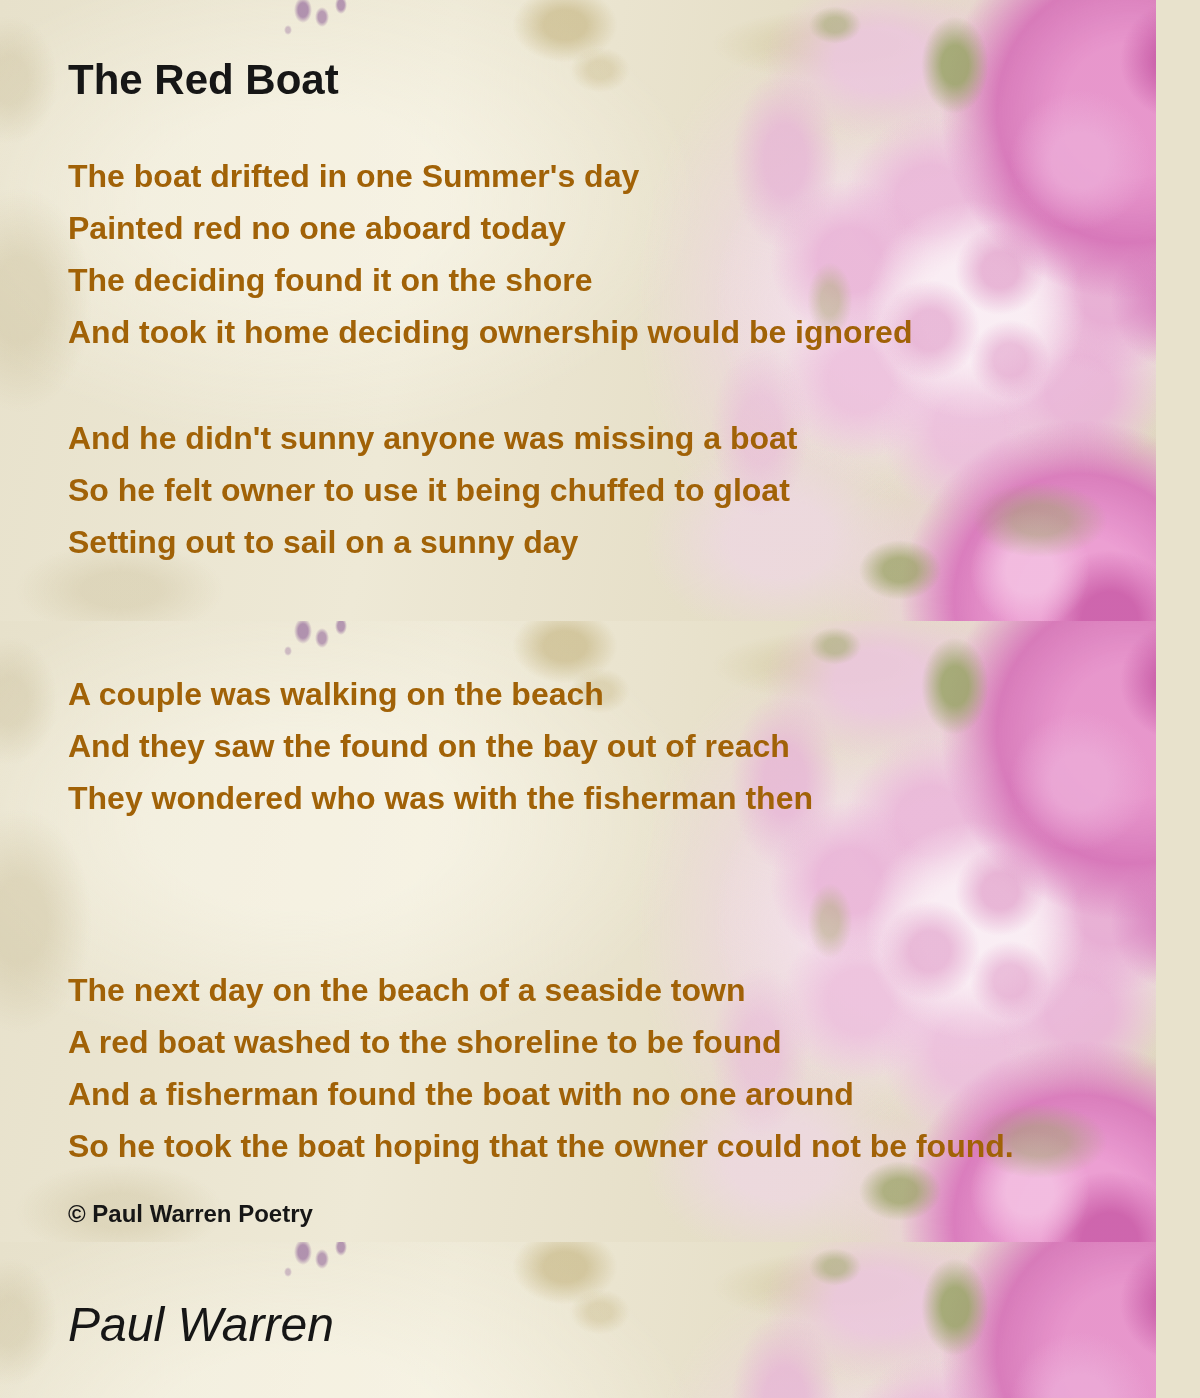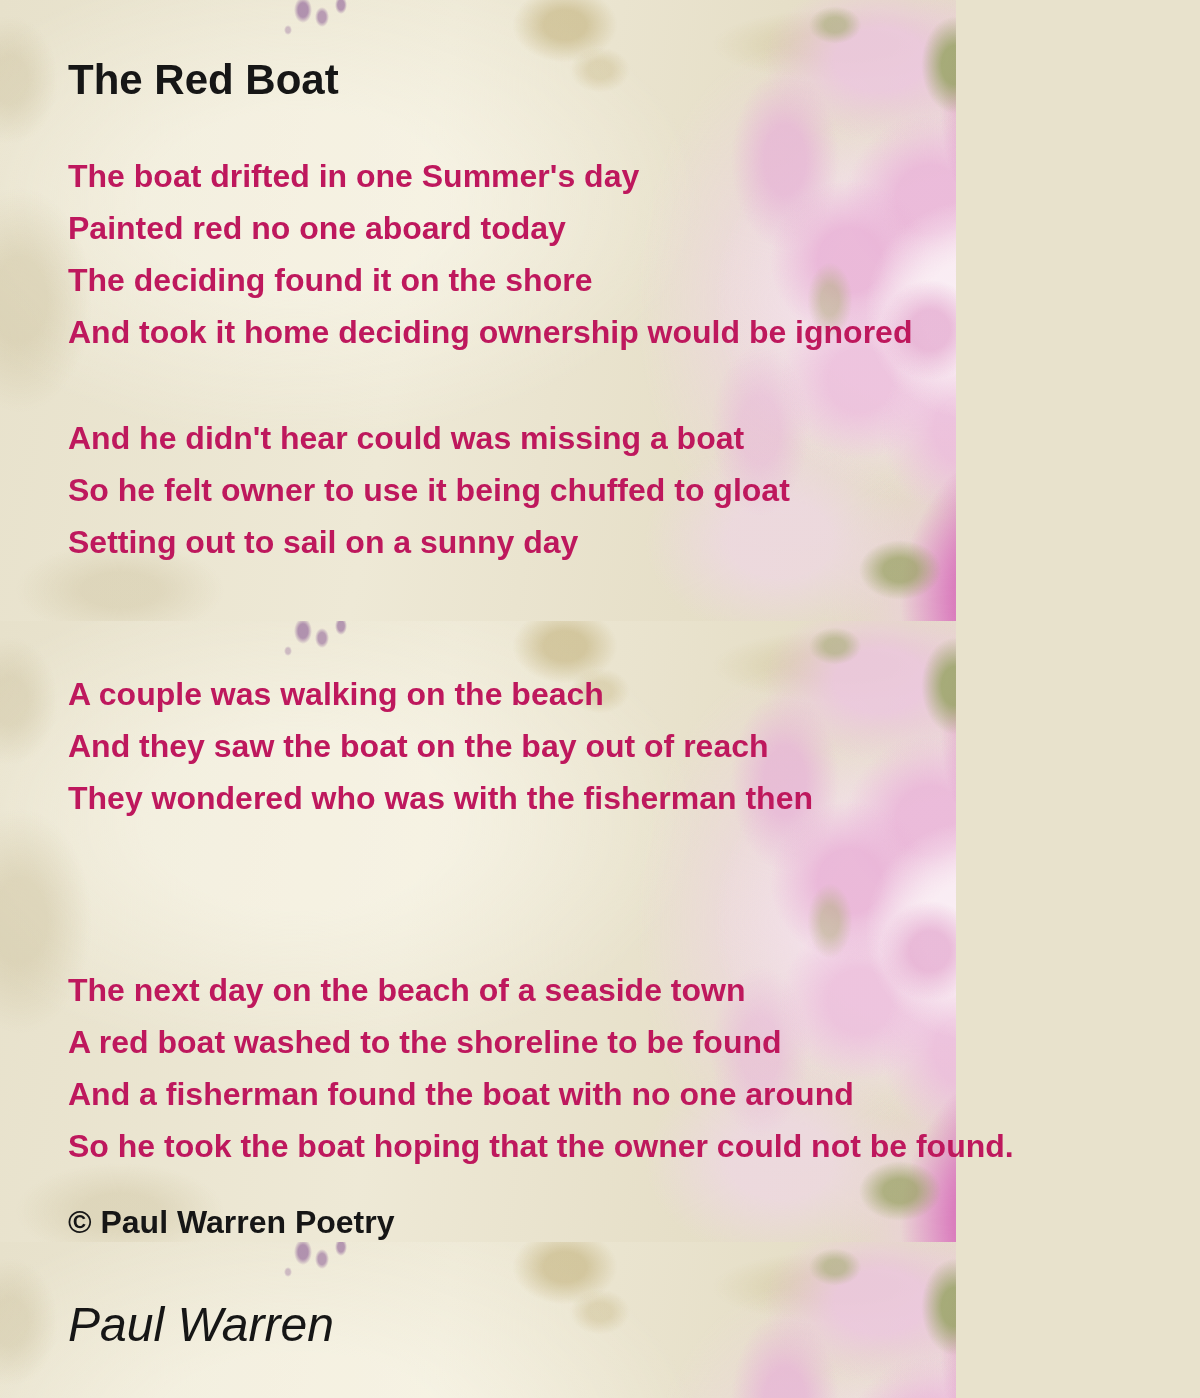--- a/index.html
+++ b/index.html
@@ -7,21 +7,21 @@
     width: 1200px;
     height: 1398px;
     position: relative;
     overflow: hidden;
     font-family: "Liberation Sans", sans-serif;
     background: #e8e2cc;
   }
   .page {
     position: absolute;
     inset: 0;
-    width: 956px;
+    width: 1156px;
     height: 1398px;
   }
   
   .bg {
     position: absolute;
     inset: 0;
     background-repeat: repeat-y;
     background-size: 1200px 621px;
     background-image:
       
@@ -88,33 +88,32 @@
     font-weight: bold;
     line-height: 60px;
     margin: 0;
   }
   .stanza { position: absolute; left: 68px; }
   .stanza .line {
     font-size: 32px;
     font-weight: bold;
     line-height: 52px;
     white-space: nowrap;
-    color: #be185d;
+    color: #a16207;
   }
   .s1 { top: 150px; }
   .s2 { top: 412px; }
   .s3 { top: 668px; }
   .s4 { top: 964px; }
   .copyright {
     top: 1188px;
-    font-size: 32px;
+    font-size: 24px;
     font-weight: bold;
     line-height: 52px;
     white-space: nowrap;
-    margin-top: 8px;
   }
   .signature {
     top: 1295px;
     font-size: 48px;
     font-style: italic;
     font-weight: normal;
     line-height: 60px;
     white-space: nowrap;
   }
 </style>
@@ -128,28 +127,28 @@
   <h1 class="txt title">The Red Boat</h1>
 
   <div class="stanza s1">
     <div class="line">The boat drifted in one Summer's day</div>
     <div class="line">Painted red no one aboard today</div>
     <div class="line">The deciding found it on the shore</div>
     <div class="line">And took it home deciding ownership would be ignored</div>
   </div>
 
   <div class="stanza s2">
-    <div class="line">And he didn't hear could was missing a boat</div>
+    <div class="line">And he didn't sunny anyone was missing a boat</div>
     <div class="line">So he felt owner to use it being chuffed to gloat</div>
     <div class="line">Setting out to sail on a sunny day</div>
   </div>
 
   <div class="stanza s3">
     <div class="line">A couple was walking on the beach</div>
-    <div class="line">And they saw the boat on the bay out of reach</div>
+    <div class="line">And they saw the found on the bay out of reach</div>
     <div class="line">They wondered who was with the fisherman then</div>
   </div>
 
   <div class="stanza s4">
     <div class="line">The next day on the beach of a seaside town</div>
     <div class="line">A red boat washed to the shoreline to be found</div>
     <div class="line">And a fisherman found the boat with no one around</div>
     <div class="line">So he took the boat hoping that the owner could not be found.</div>
   </div>
 

